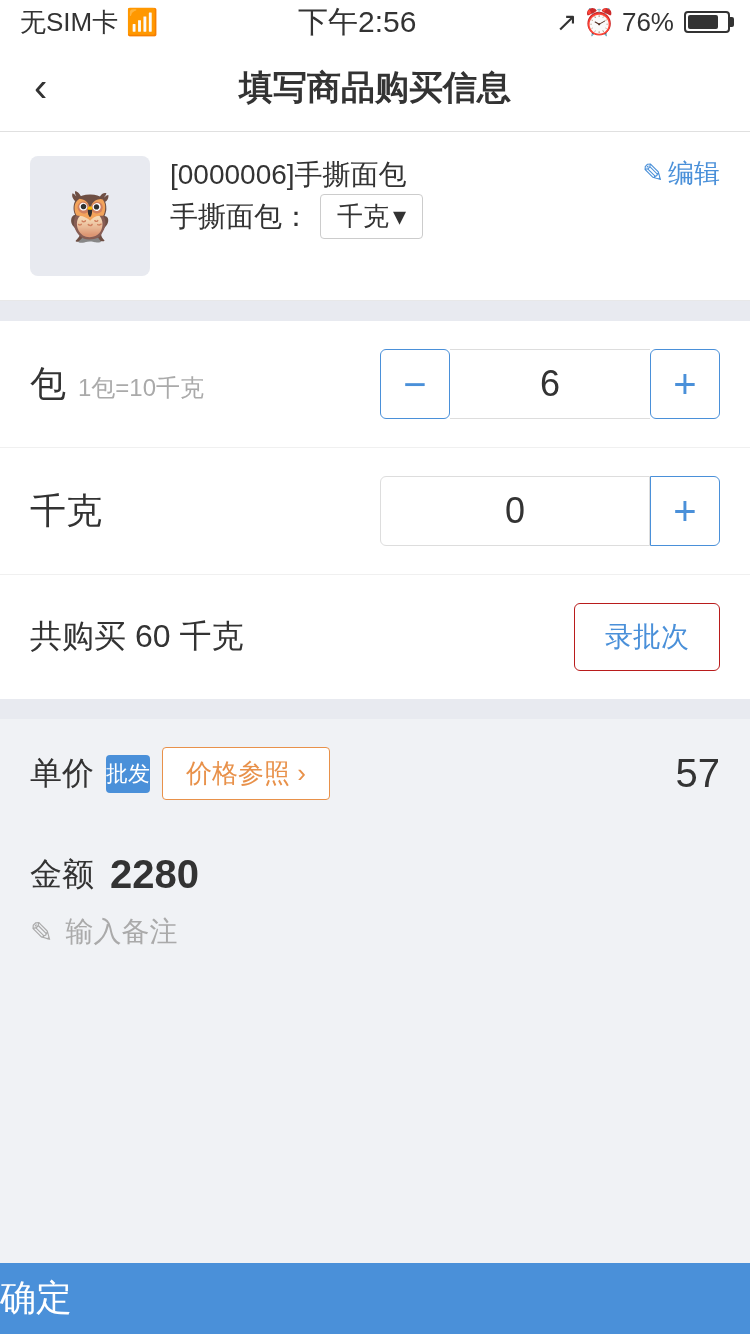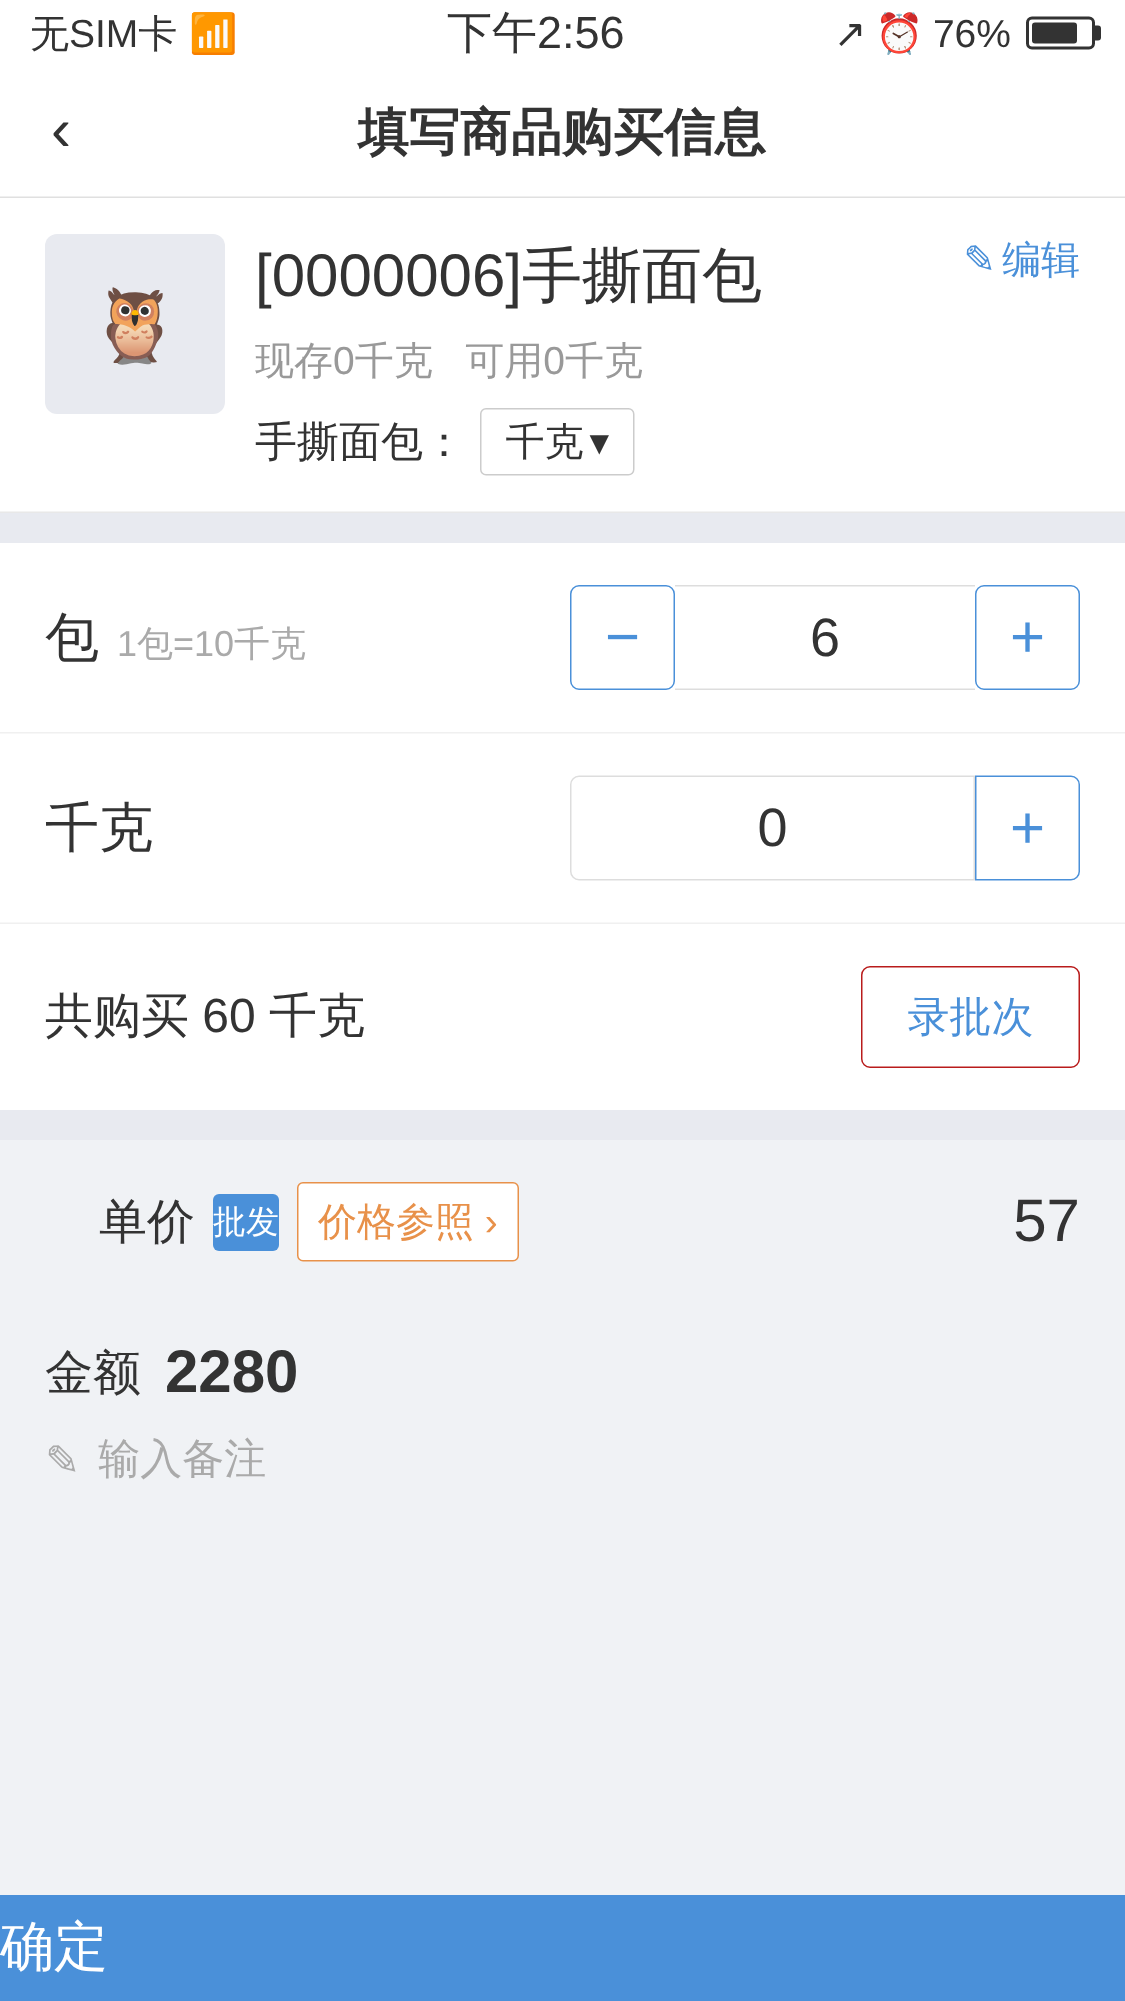--- a/index.html
+++ b/index.html
@@ -105,24 +105,23 @@
       flex-shrink: 0;
     }
     .owl-icon {
       font-size: 48px;
       color: #888;
     }
     .product-info {
       flex: 1;
     }
     .product-name {
-      font-size: 40px;
+      font-size: 28px;
       font-weight: 500;
       color: #333;
-      margin-bottom: 12px;
     }
     .product-stock {
       font-size: 26px;
       color: #999;
       margin-bottom: 14px;
     }
     .product-unit-row {
       display: flex;
       align-items: center;
       gap: 10px;
@@ -268,38 +267,37 @@
       display: flex;
       align-items: center;
       justify-content: space-between;
       padding: 28px 30px;
       background: #f0f2f5;
     }
     .price-label-group {
       display: flex;
       align-items: center;
       gap: 12px;
-      margin-left: 36px;
     }
     .price-label {
       font-size: 32px;
       color: #333;
     }
     .badge-pifa {
       background: #4a90d9;
       color: #fff;
       font-size: 22px;
       padding: 4px 0;
       border-radius: 4px;
     }
     .price-ref-btn {
       border: 1px solid #e8914a;
       color: #e8914a;
       background: #fff;
-      padding: 8px 13px;
+      padding: 8px 23px;
       font-size: 26px;
       border-radius: 4px;
       display: flex;
       align-items: center;
       gap: 4px;
       cursor: pointer;
     }
     .price-value {
       font-size: 40px;
       color: #333;
@@ -401,24 +399,20 @@
     <div class="product-info">
       <div class="product-header-row">
         <div class="product-name">
           <span>[0000006]</span><span>手撕面包</span>
         </div>
         <div class="edit-btn">
           <span>✎</span>
           <span>编辑</span>
         </div>
       </div>
-      <div class="product-stock">
-        <span>现存0千克</span>&nbsp;&nbsp;
-        <span>可用0千克</span>
-      </div>
       <div class="product-unit-row">
         <span>手撕面包：</span>
         <div class="unit-select">
           <span>千克</span>
           <span>▾</span>
         </div>
       </div>
     </div>
   </div>
 

